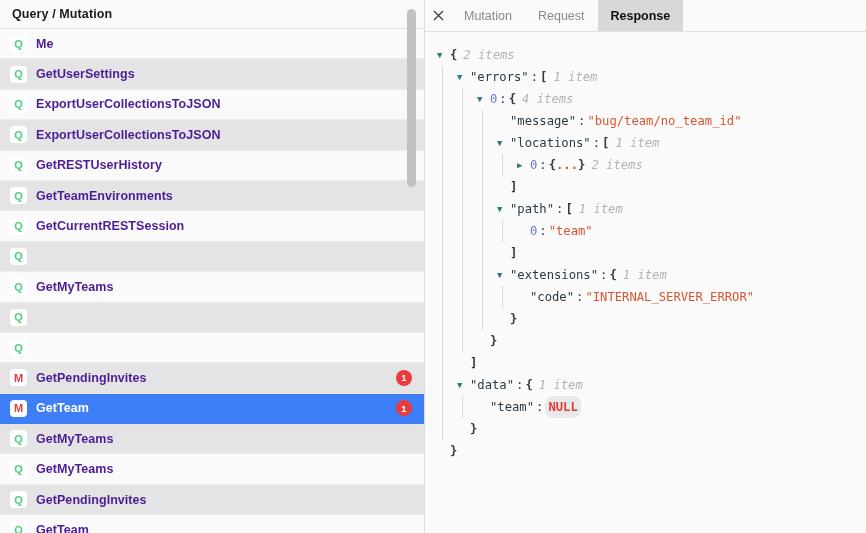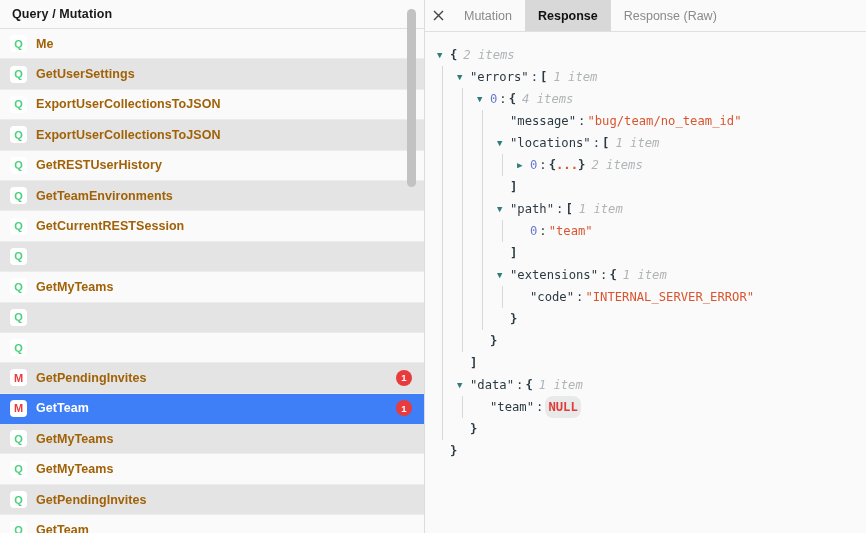--- a/index.html
+++ b/index.html
@@ -52,21 +52,21 @@
     font-size: 11px; font-weight: bold;
     flex: 0 0 auto;
     margin-right: 9px;
   }
   .op-badge.q { color: #4ad07e; }
   .op-badge.m { color: #e93b3b; }
 
   .op-label {
     font-size: 12.5px;
     font-weight: bold;
-    color: #a16207;
+    color: #4c1d95;
     letter-spacing: .05px;
     white-space: nowrap;
   }
   .op-row.selected .op-label { color: #ffffff; }
 
   .op-count {
     margin-left: auto;
     width: 16px; height: 16px;
     border-radius: 50%;
     background: #e93b3b;
@@ -259,22 +259,22 @@
 
   <div class="right-panel">
     <div class="tabbar">
       <div class="tab-close">
         <svg width="11" height="11" viewBox="0 0 11 11">
           <path d="M1 1 L10 10 M10 1 L1 10" stroke="#444" stroke-width="1.4" fill="none"></path>
         </svg>
       </div>
       <div id="tabs-container" style="display:flex;align-items:stretch;">
           <div class="tab">Mutation</div>
+          <div class="tab">Request</div>
           <div class="tab active">Response</div>
-          <div class="tab">Response (Raw)</div>
         </div>
     </div>
 
     <div class="json-viewer" id="json-viewer">
         <div class="jrow">
           <span class="indent" style="width: 0px;"></span>
           <span class="arrow">▼</span>
           <span class="punct">{</span>
           <span class="meta">2 items</span>
         </div>

